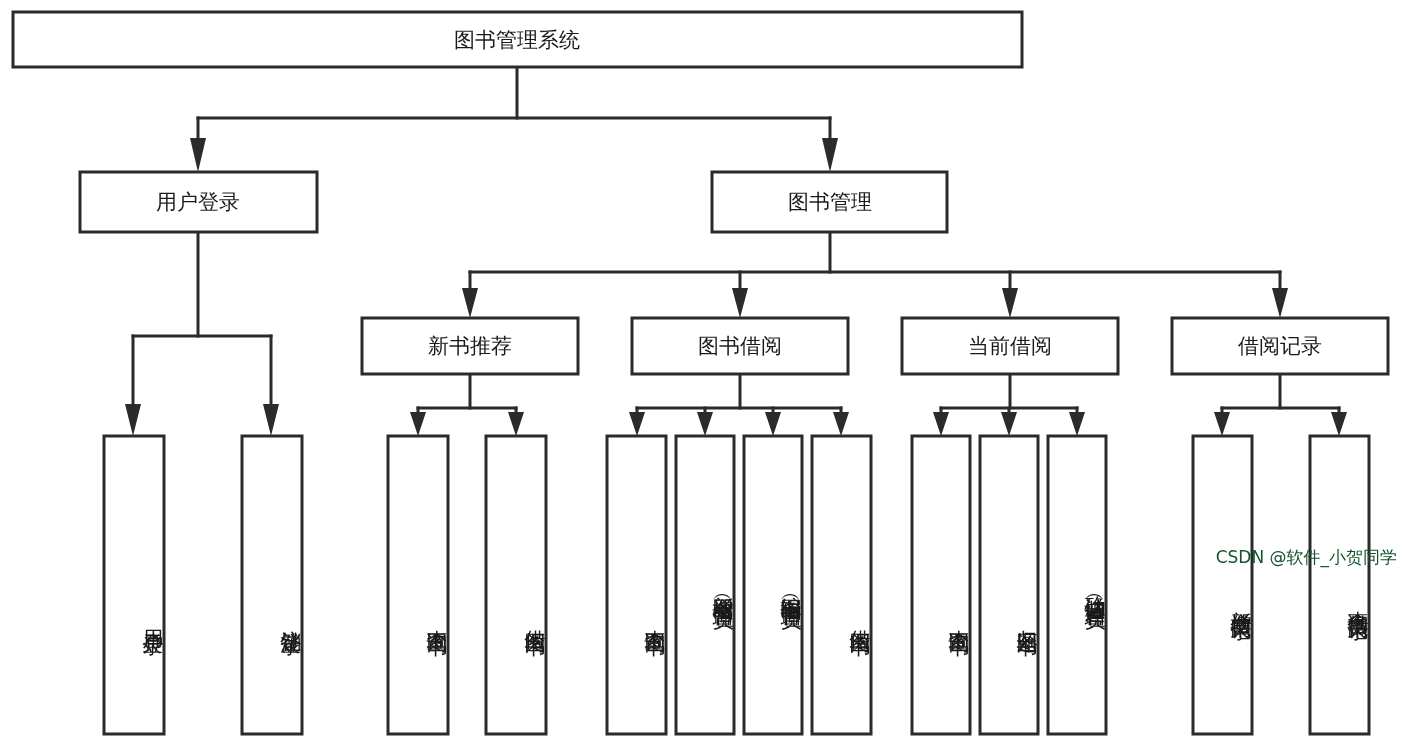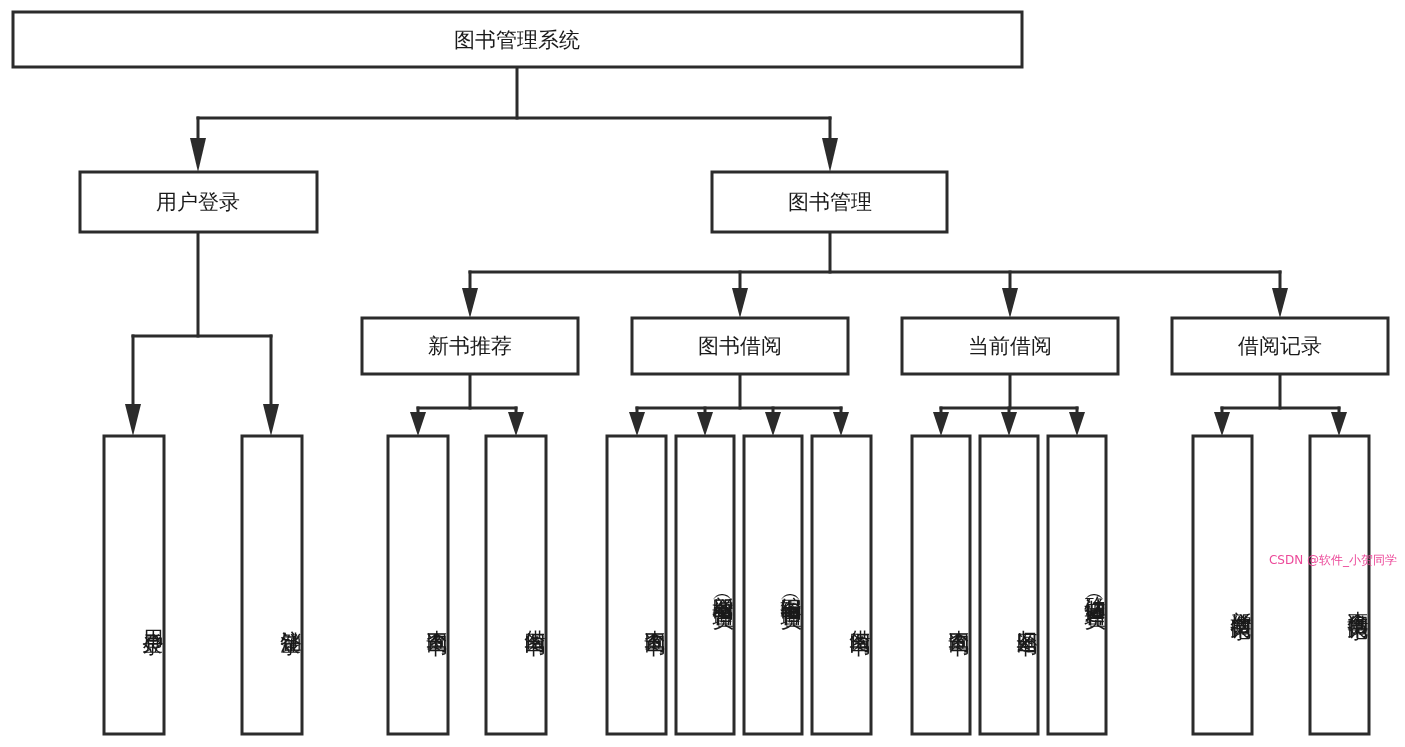--- a/index.html
+++ b/index.html
@@ -62,22 +62,22 @@
     display: flex;
     align-items: flex-start;
     justify-content: center;
     pointer-events: none;
   }
   #watermark {
     position: absolute;
     right: 8px;
     bottom: 4px;
     font-family: "DejaVu Sans", "Liberation Sans", sans-serif;
-    font-size: 12px;
-    color: #ec4899;
+    font-size: 17px;
+    color: #14532d;
     white-space: nowrap;
   }
 </style>
 </head>
 <body>
 
 <div id="diagram-root">
 
   <svg id="flow" viewBox="0 0 1405 747" xmlns="http://www.w3.org/2000/svg">
 

